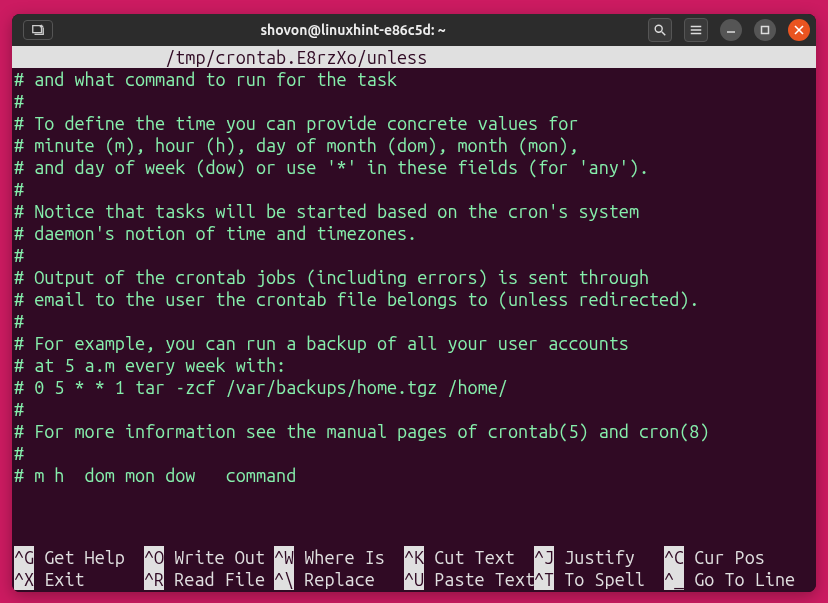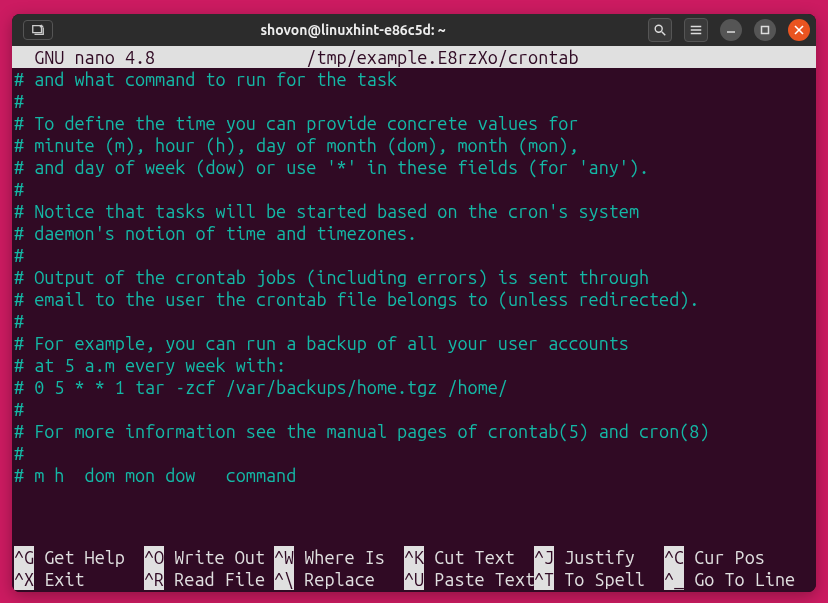--- a/index.html
+++ b/index.html
@@ -104,21 +104,21 @@
       padding: 0 2px;
       display: flex;
       white-space: pre;
       font-family: "Ubuntu Mono", monospace;
     }
     .nano-header .app { flex: 0 0 auto; }
     .nano-header .spacer { flex: 0 0 auto; }
     .nano-content {
       flex: 1;
       padding: 0 2px;
-      color: #14b8a6;
+      color: #86efac;
       white-space: pre;
       font-family: "Ubuntu Mono", monospace;
       overflow: hidden;
     }
     .nano-line { height: 22px; }
     .nano-footer {
       padding: 0 2px 2px 2px;
       font-family: "Ubuntu Mono", monospace;
     }
     .footer-row {
@@ -183,23 +183,22 @@
         <svg width="10" height="10" viewBox="0 0 10 10">
             <line x1="1" y1="1" x2="9" y2="9" stroke="#fff" stroke-width="1.6"></line>
             <line x1="9" y1="1" x2="1" y2="9" stroke="#fff" stroke-width="1.6"></line>
           </svg>
       </div>
     </div>
   </div>
 
   <div class="terminal">
     <div class="nano-header">
-      <span class="app">  GNU nano 4.8</span>
       <span class="spacer">               </span>
-      <span>/tmp/example.E8rzXo/crontab</span>
+      <span>/tmp/crontab.E8rzXo/unless</span>
     </div>
     <div class="nano-content" id="nano-content"><div class="nano-line"># and what command to run for the task</div><div class="nano-line">#</div><div class="nano-line"># To define the time you can provide concrete values for</div><div class="nano-line"># minute (m), hour (h), day of month (dom), month (mon),</div><div class="nano-line"># and day of week (dow) or use '*' in these fields (for 'any').</div><div class="nano-line">#</div><div class="nano-line"># Notice that tasks will be started based on the cron's system</div><div class="nano-line"># daemon's notion of time and timezones.</div><div class="nano-line">#</div><div class="nano-line"># Output of the crontab jobs (including errors) is sent through</div><div class="nano-line"># email to the user the crontab file belongs to (unless redirected).</div><div class="nano-line">#</div><div class="nano-line"># For example, you can run a backup of all your user accounts</div><div class="nano-line"># at 5 a.m every week with:</div><div class="nano-line"># 0 5 * * 1 tar -zcf /var/backups/home.tgz /home/</div><div class="nano-line">#</div><div class="nano-line"># For more information see the manual pages of crontab(5) and cron(8)</div><div class="nano-line">#</div><div class="nano-line"># m h  dom mon dow   command</div></div>
     <div class="nano-footer">
       <div class="footer-row" id="footer-row1"><span class="shortcut-cell"><span class="shortcut-key">^G</span><span class="shortcut-label"> Get Help  </span></span><span class="shortcut-cell"><span class="shortcut-key">^O</span><span class="shortcut-label"> Write Out </span></span><span class="shortcut-cell"><span class="shortcut-key">^W</span><span class="shortcut-label"> Where Is  </span></span><span class="shortcut-cell"><span class="shortcut-key">^K</span><span class="shortcut-label"> Cut Text  </span></span><span class="shortcut-cell"><span class="shortcut-key">^J</span><span class="shortcut-label"> Justify   </span></span><span class="shortcut-cell"><span class="shortcut-key">^C</span><span class="shortcut-label"> Cur Pos   </span></span></div>
       <div class="footer-row" id="footer-row2"><span class="shortcut-cell"><span class="shortcut-key">^X</span><span class="shortcut-label"> Exit      </span></span><span class="shortcut-cell"><span class="shortcut-key">^R</span><span class="shortcut-label"> Read File </span></span><span class="shortcut-cell"><span class="shortcut-key">^\</span><span class="shortcut-label"> Replace   </span></span><span class="shortcut-cell"><span class="shortcut-key">^U</span><span class="shortcut-label"> Paste Text</span></span><span class="shortcut-cell"><span class="shortcut-key">^T</span><span class="shortcut-label"> To Spell  </span></span><span class="shortcut-cell"><span class="shortcut-key">^_</span><span class="shortcut-label"> Go To Line</span></span></div>
     </div>
   </div>
 </div>
 
 </body></html>

